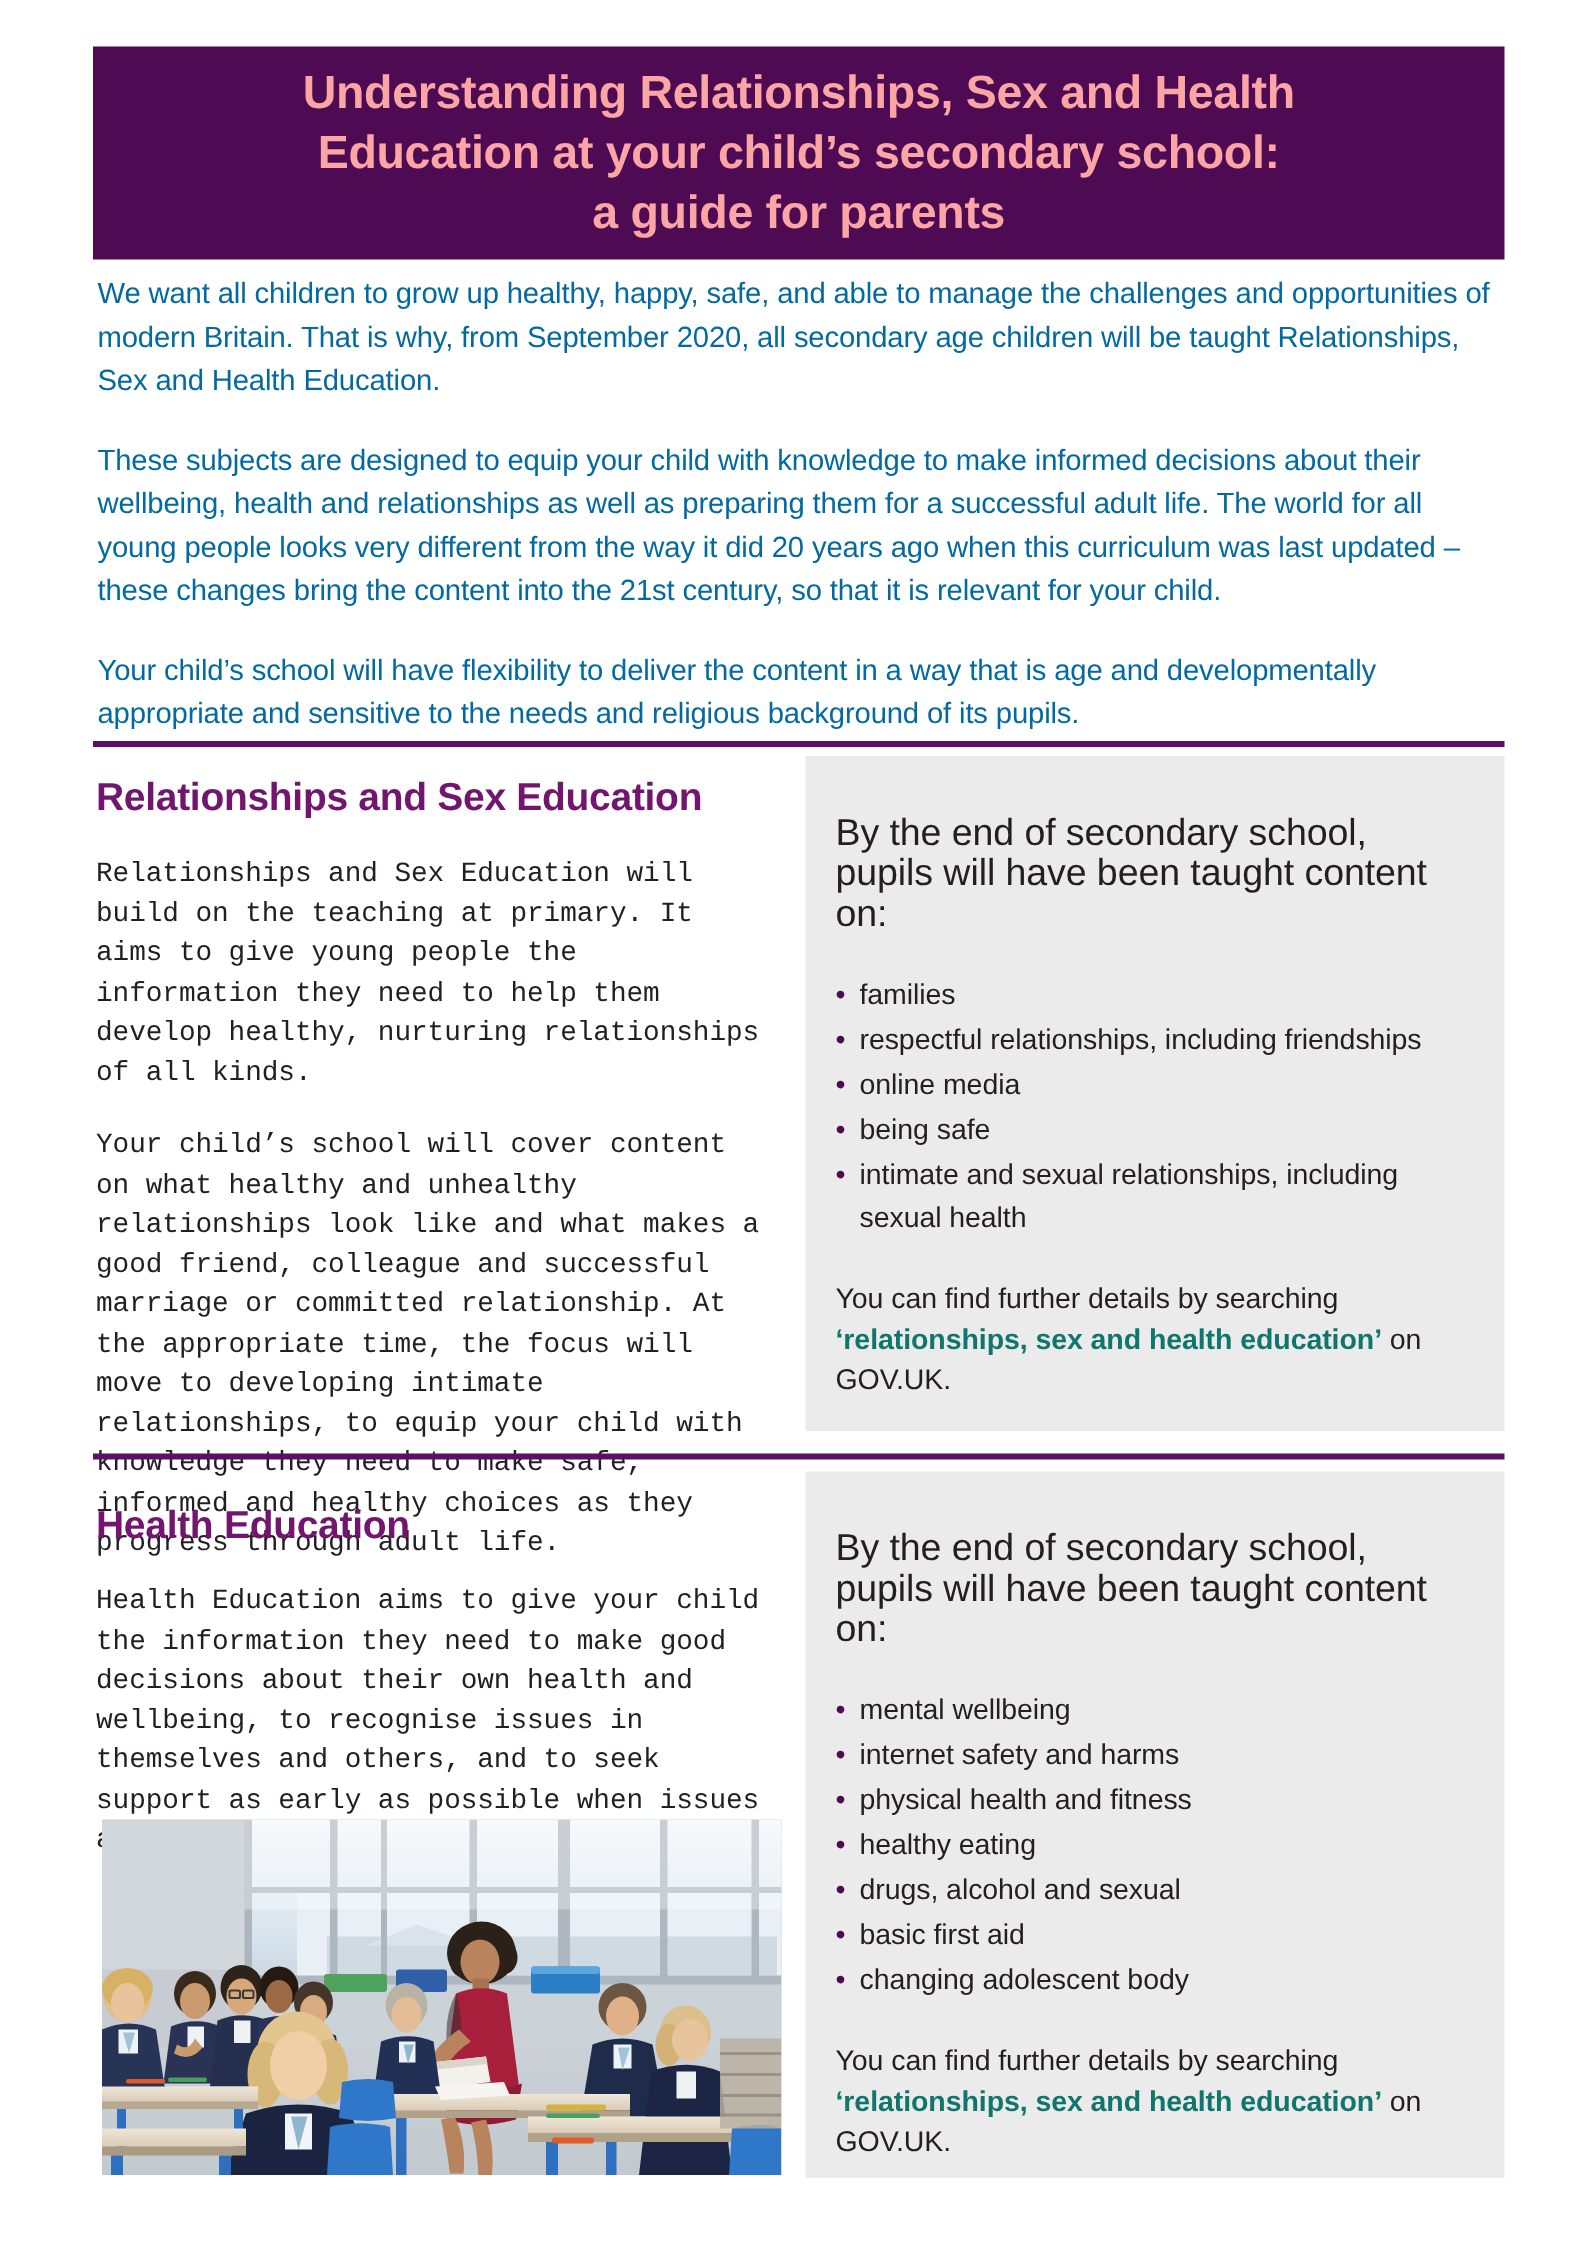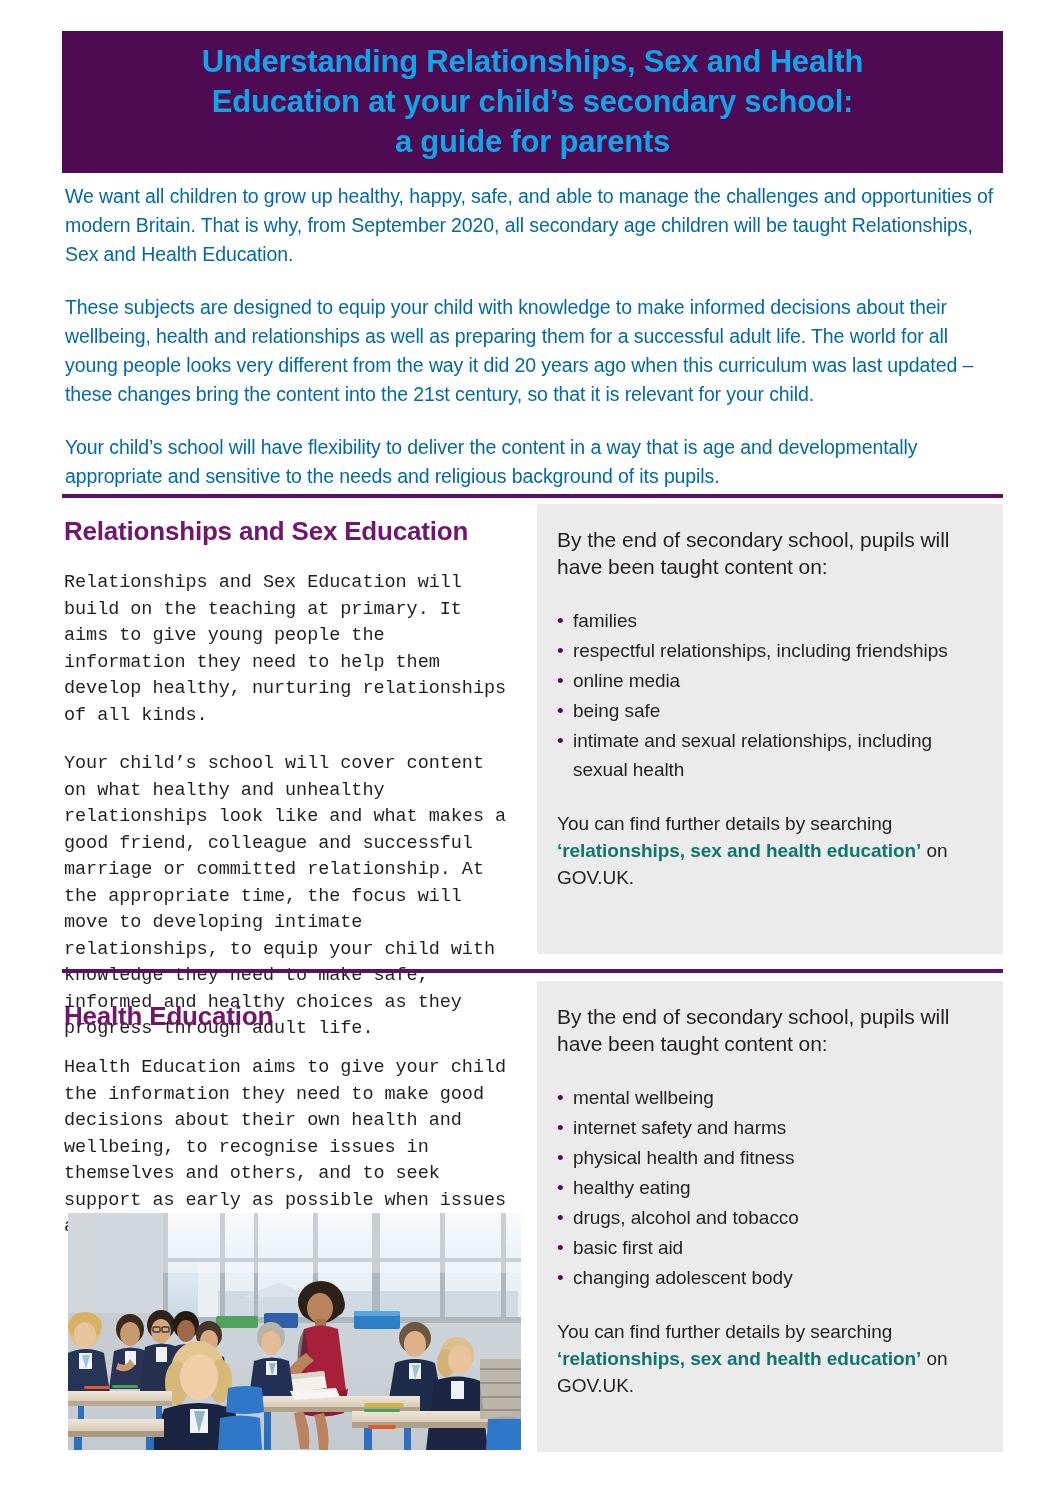--- a/index.html
+++ b/index.html
@@ -30,21 +30,21 @@
     top: 31px;
     width: 941px;
     height: 142px;
     background: #4e0b54;
     display: flex;
     flex-direction: column;
     align-items: center;
     justify-content: center;
   }
   .header-line {
-    color: #0ea5e9;
+    color: #fca5a5;
     font-family: "Liberation Sans", sans-serif;
     font-weight: bold;
     font-size: 31px;
     line-height: 40px;
     letter-spacing: -0.2px;
     text-align: center;
     white-space: nowrap;
   }
 
   
@@ -113,22 +113,22 @@
     left: 537px;
     width: 466px;
     background: #ebebeb;
     box-sizing: border-box;
     padding: 22px 22px 22px 20px;
   }
   .grey-box-1 { top: 504px; height: 450px; }
   .grey-box-2 { top: 981px; height: 471px; }
 
   .grey-box .lead {
-    margin: 0 0 26px 0;
-    font-size: 21px;
+    margin: 16px 0 26px 0;
+    font-size: 25px;
     line-height: 27px;
     color: #231f20;
     letter-spacing: -0.05px;
   }
   .grey-box ul {
     margin: 0 0 26px 0;
     padding: 0;
     list-style: none;
   }
   .grey-box ul li {
@@ -219,21 +219,21 @@
     <p>Health Education aims to give your child the information they need to make good decisions about their own health and wellbeing, to recognise issues in themselves and others, and to seek support as early as possible when issues arise.</p>
   </div>
 
   <div class="grey-box grey-box-2">
     <p class="lead">By the end of secondary school, pupils will have been taught content on:</p>
     <ul>
       <li>mental wellbeing</li>
       <li>internet safety and harms</li>
       <li>physical health and fitness</li>
       <li>healthy eating</li>
-      <li>drugs, alcohol and tobacco</li>
+      <li>drugs, alcohol and sexual</li>
       <li>basic first aid</li>
       <li>changing adolescent body</li>
     </ul>
     <p class="footnote"><span>You can find further details by searching </span><span class="hl">‘relationships, sex and health education’</span><span> on GOV.UK.</span></p>
   </div>
 
   <div class="photo">
     <svg viewBox="0 0 453 237" xmlns="http://www.w3.org/2000/svg">
       <defs>
         <linearGradient id="winGlow" x1="0" y1="0" x2="0" y2="1">

